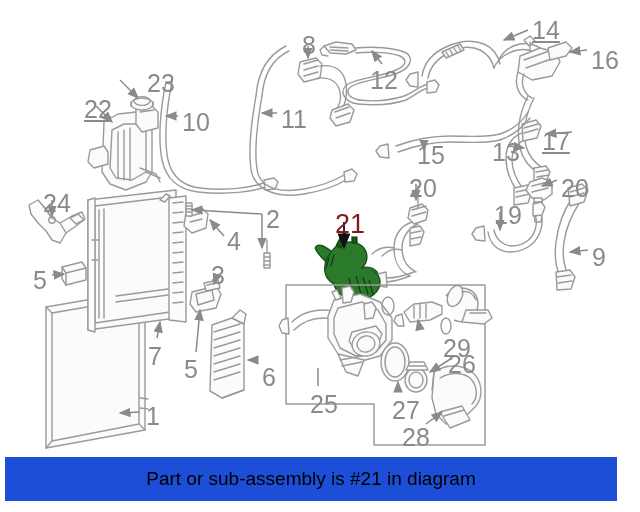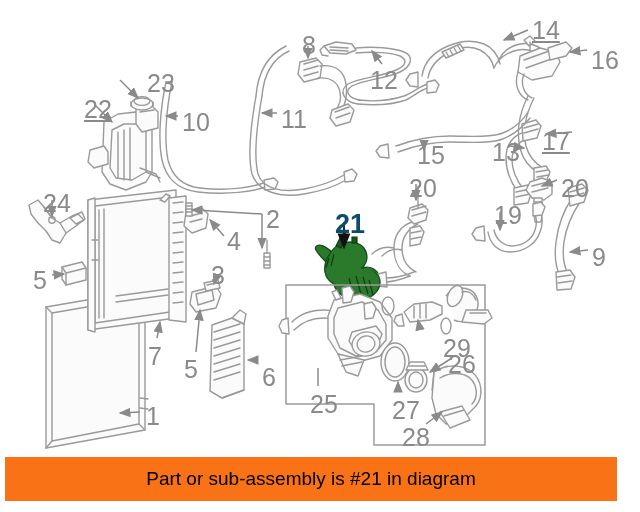--- a/index.html
+++ b/index.html
@@ -31,30 +31,30 @@
   .callout {
     position: absolute;
     font-family: "Liberation Sans", sans-serif;
     font-size: 25px;
     color: #8a8a8a;
     line-height: 1;
     white-space: nowrap;
     user-select: none;
   }
   .callout.dark {
-    color: #0c4a6e;
-    font-weight: bold;
+    color: #7f1d1d;
+    font-weight: normal;
   }
   #banner {
     position: absolute;
     left: 5px;
     top: 457px;
     width: 612px;
     height: 44px;
-    background: #f97316;
+    background: #1d4ed8;
     display: flex;
     flex-direction: column;
     align-items: center;
     justify-content: center;
     box-sizing: border-box;
     gap: 19px;
   }
   #banner .line {
     color: #000000;
     font-family: "Liberation Sans", sans-serif;

